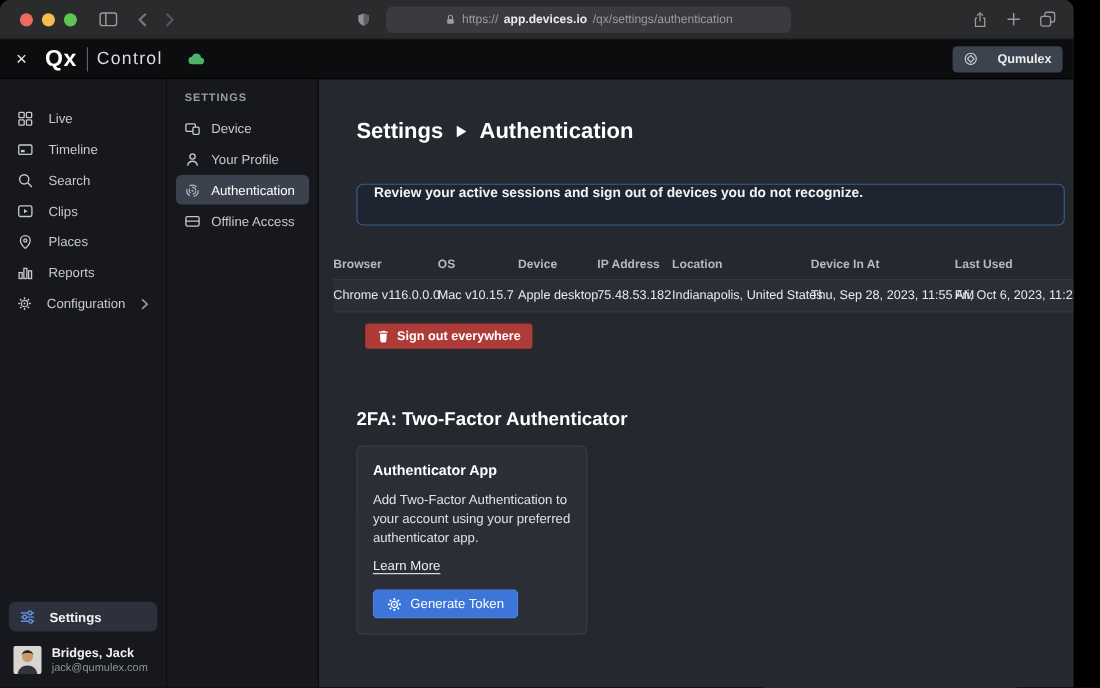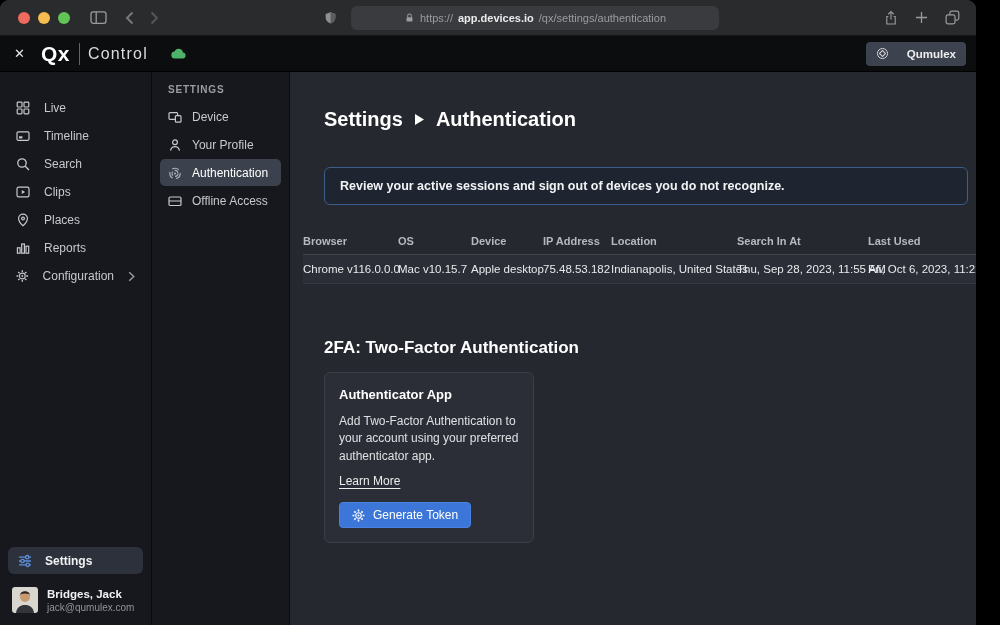--- a/index.html
+++ b/index.html
@@ -42,21 +42,21 @@
 
   
   .settings-nav { width:138px; background:#16181d; border-right:1px solid #0a0b0d; padding:12px 8px; }
   .snav-title { color:#9a9da3; font-size:10px; font-weight:700; letter-spacing:.8px; padding-left:8px; margin-bottom:8px; }
   .snav-item { height:27px; display:flex; align-items:center; gap:10px; padding:0 8px; color:#c7c9cc; font-size:12px; border-radius:5px; margin-bottom:1px; }
   .snav-item.sel { background:#3c424d; color:#fff; }
 
   
   .main { flex:1; overflow:hidden; padding:0 0 0 34px; position:relative; }
   .crumb { margin-top:36px; display:flex; align-items:center; gap:12px; color:#fff; font-size:20px; font-weight:700; }
-  .alert { margin-top:36px; width:644px; height:38px; border:1.5px solid #3c5e8a; background:#1e2531; border-radius:6px; display:flex; align-items:center; padding:0 15px; color:#f2f3f5; font-size:12.5px; font-weight:600; }
+  .alert { margin-top:36px; width:644px; height:38px; border:1.5px solid #3c5e8a; background:#1e2531; border-radius:6px; display:flex; align-items:flex-start; padding:0 15px; color:#f2f3f5; font-size:12.5px; font-weight:600; }
 
   .sess-table { margin-top:30px; margin-left:-21px; width:760px; }
   .trow, .thead { display:flex; white-space:nowrap; }
   .thead { padding-bottom:7px; border-bottom:1px solid #41454f; }
   .thead span { font-size:11px; font-weight:600; color:#b6b9bf; flex-shrink:0; }
   .trow { background:#2b2e37; border-bottom:1px solid #363a43; height:29px; align-items:center; }
   .trow span { font-size:11.5px; font-weight:500; color:#e9eaec; flex-shrink:0; }
   .c0{width:95px}.c1{width:73px}.c2{width:72px}.c3{width:68px}.c4{width:126px}.c5{width:131px}.c6{width:117px}.c7{width:60px}
 
   .danger-btn { margin-top:10px; margin-left:8px; background:#ae3b37; border:none; border-radius:3px; height:23px; padding:0 11px; display:inline-flex; align-items:center; gap:7px; color:#fff; font-size:11.5px; font-weight:600; }
@@ -295,38 +295,44 @@
         <span>Review your active sessions and sign out of devices you do not recognize.</span>
       </div>
 
       <div class="sess-table">
         <div class="thead">
           <span class="c0">Browser</span>
           <span class="c1">OS</span>
           <span class="c2">Device</span>
           <span class="c3">IP Address</span>
           <span class="c4">Location</span>
-          <span class="c5">Search In At</span>
+          <span class="c5">Device In At</span>
           <span class="c6">Last Used</span>
           <span class="c7">E</span>
         </div>
         <div class="trow">
           <span class="c0">Chrome v116.0.0.0</span>
           <span class="c1">Mac v10.15.7</span>
           <span class="c2">Apple desktop</span>
           <span class="c3">75.48.53.182</span>
           <span class="c4">Indianapolis, United States</span>
           <span class="c5">Thu, Sep 28, 2023, 11:55 AM</span>
           <span class="c6">Fri, Oct 6, 2023, 11:22 AM</span>
           <span class="c7">F</span>
         </div>
       </div>
 
-
-      <h2 class="twofa-h">2FA: Two-Factor Authentication</h2>
+      <button class="danger-btn">
+        <svg width="11" height="12" viewBox="0 0 14 15">
+            <path fill="#fff" d="M5.4.6h3.2l.5 1.1H12v1.4H2V1.7h3L5.4.6zM3 4.1h8l-.6 8.6c-.1 1-.8 1.7-1.7 1.7H5.3c-.9 0-1.6-.7-1.7-1.7L3 4.1z"></path>
+          </svg>
+        <span>Sign out everywhere</span>
+      </button>
+
+      <h2 class="twofa-h">2FA: Two-Factor Authenticator</h2>
 
       <div class="card">
         <div class="card-title">Authenticator App</div>
         <p class="card-body">Add Two-Factor Authentication to your account using your preferred authenticator app.</p>
         <a class="learn-more" href="#">Learn More</a><br>
         <button class="primary-btn">
           <svg width="13" height="13" viewBox="0 0 14 14" fill="none" stroke="#fff" stroke-width="1.2">
               <circle cx="7" cy="7" r="3"></circle>
               <circle cx="7" cy="7" r="1" fill="#fff" stroke="none"></circle>
               <g stroke-width="1.7">

